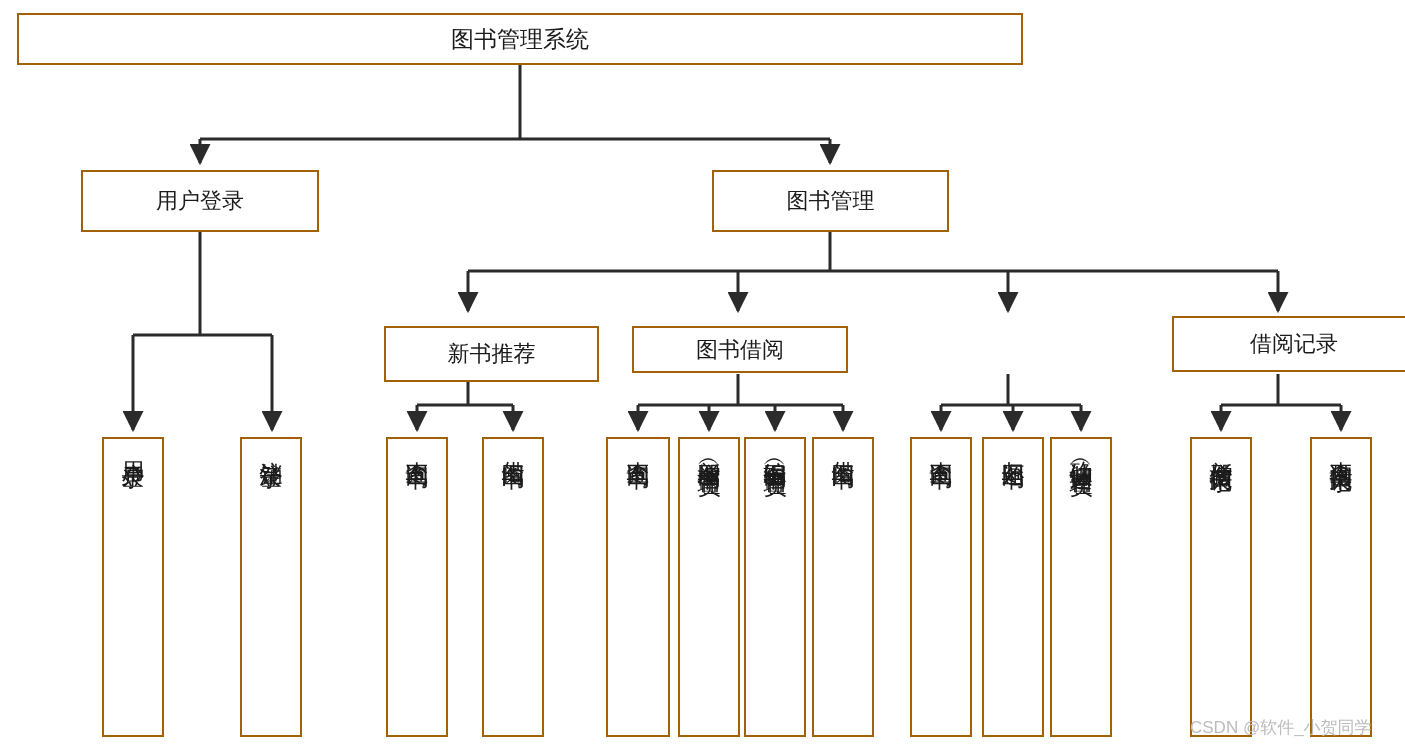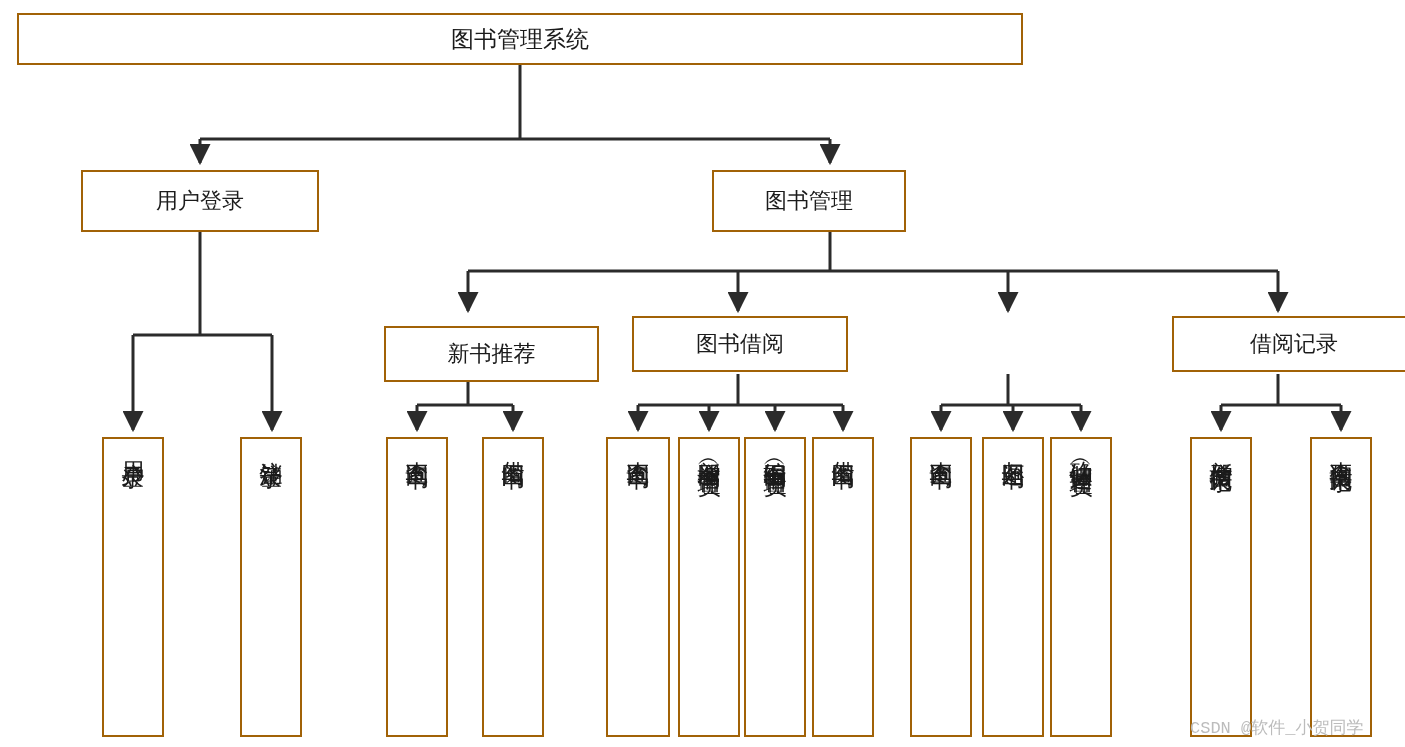--- a/index.html
+++ b/index.html
@@ -58,21 +58,21 @@
     line-height: 1;
     display: block;
     margin: 0 auto;
   }
   .watermark {
     position: absolute;
     color: #bcbcbc;
     font-size: 17px;
     z-index: 5;
     white-space: nowrap;
-    font-family: Liberation Mono, monospace;
+    font-family: Liberation Sans, sans-serif;
   }
 </style>
 </head>
 <body>
 
 <div id="canvas">
 
   <svg id="wires" viewBox="0 0 1405 747" xmlns="http://www.w3.org/2000/svg">
     <defs>
       <marker id="arrow" viewBox="0 0 10 10" refX="9" refY="5" markerWidth="7" markerHeight="7" orient="auto-start-reverse">
@@ -123,28 +123,28 @@
     </g>
   </svg>
 
   <div class="node root h" style="left: 17px; top: 13px; width: 1006px; height: 52px;">
     <span class="lbl">图书管理系统</span>
   </div>
 
   <div class="node h" style="left: 81px; top: 170px; width: 238px; height: 62px;">
     <span class="lbl">用户登录</span>
   </div>
-  <div class="node h" style="left: 712px; top: 170px; width: 194px; height: 62px;">
+  <div class="node h" style="left: 712px; top: 170px; width: 237px; height: 62px;">
     <span class="lbl">图书管理</span>
   </div>
 
   <div class="node h" style="left: 362px; top: 326px; width: 215px; height: 56px; margin-left: 22px;">
     <span class="lbl">新书推荐</span>
   </div>
-  <div class="node h" style="left: 632px; top: 316px; width: 216px; height: 56px;">
+  <div class="node h" style="left: 632px; top: 326px; width: 216px; height: 47px;">
     <span class="lbl">图书借阅</span>
   </div>
   <div class="node h" style="left: 1172px; top: 316px; width: 244px; height: 56px;">
     <span class="lbl">借阅记录</span>
   </div>
 
   <div class="node v" style="left: 102px; top: 437px; width: 62px; height: 300px;">
     <span class="lbl" style="font-size: 23px; padding-top: 4px;">用户登录</span>
   </div>
   <div class="node v" style="left: 240px; top: 437px; width: 62px; height: 300px;">

